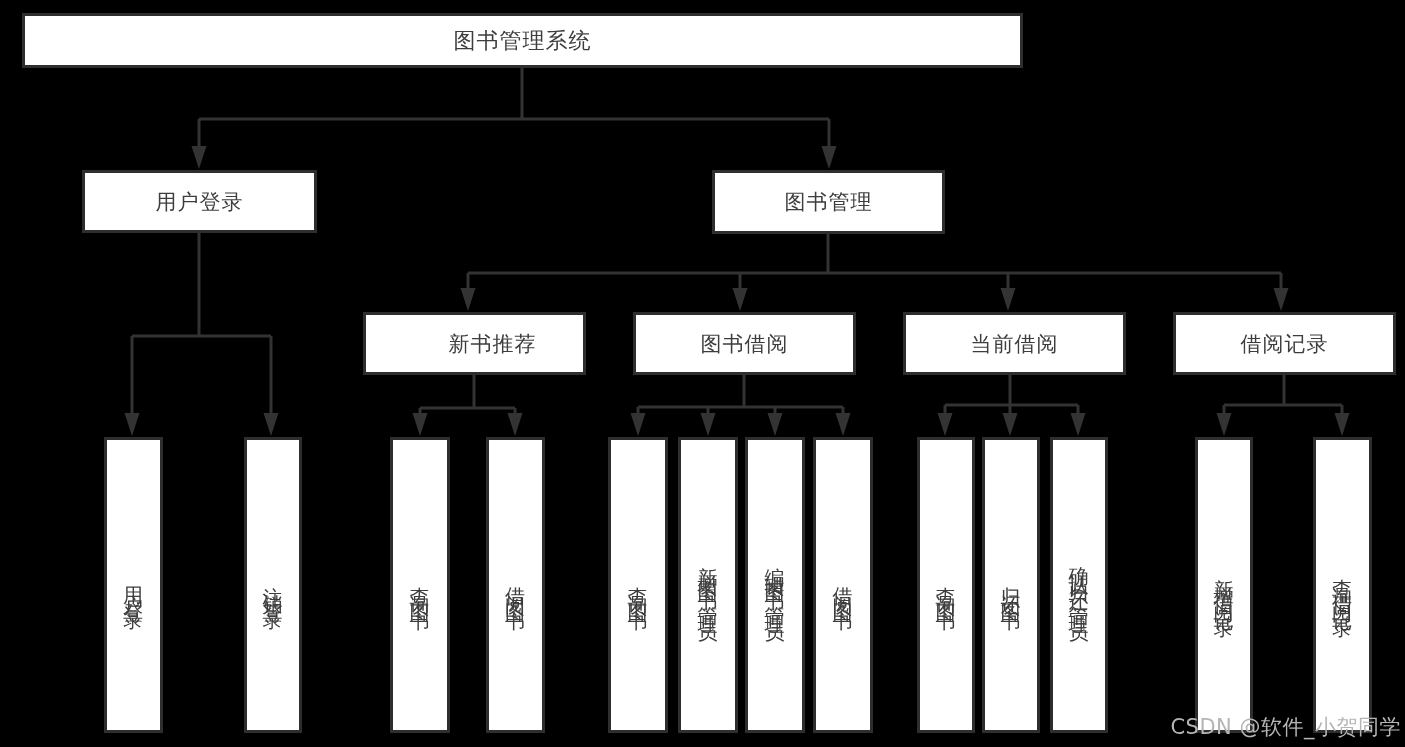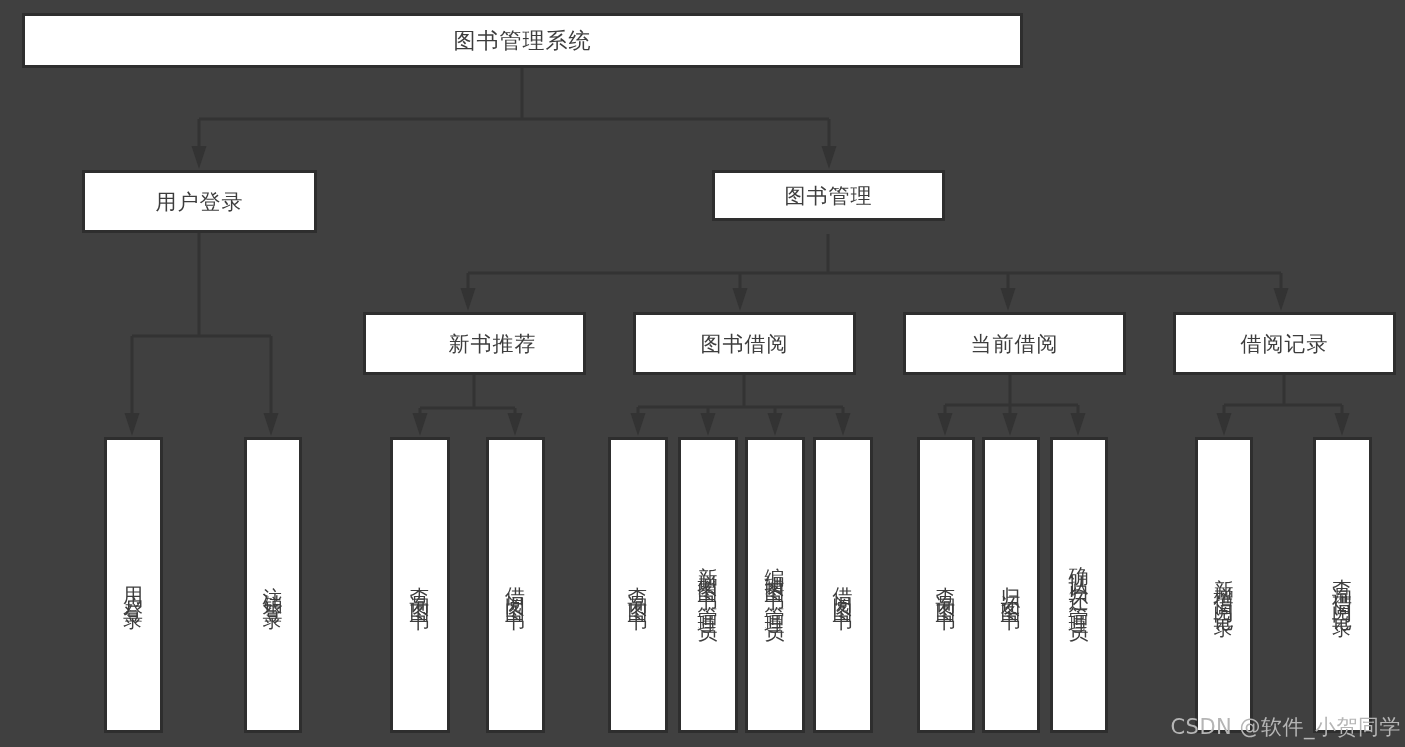--- a/index.html
+++ b/index.html
@@ -1,19 +1,19 @@
 <!DOCTYPE html>
 <html><head>
 <meta charset="utf-8">
 <style>
   html,body { margin:0; padding:0; background:#ffffff; }
   .canvas {
     position:relative;
     width:1405px; height:747px;
-    background:#404040;
+    background:#000000;
     font-family:"DejaVu Sans","Liberation Sans",sans-serif;
     overflow:hidden;
   }
   .box {
     position:absolute;
     box-sizing:border-box;
     border:3px solid #2e2e2e;
     background:#ffffff;
     display:flex;
     align-items:center;
@@ -100,21 +100,21 @@
     </g>
   </svg>
 
   <div class="box hbox root-box" style="left:22px; top:13px; width:1001px; height:55px;">
     <span>图书管理系统</span>
   </div>
 
   <div class="box hbox" style="left:82px; top:170px; width:235px; height:63px;">
     <span>用户登录</span>
   </div>
-  <div class="box hbox" style="left:712px; top:170px; width:233px; height:51px;">
+  <div class="box hbox" style="left:712px; top:170px; width:233px; height:64px;">
     <span>图书管理</span>
   </div>
 
   <div class="box hbox" style="left:363px; top:312px; width:223px; height:63px;padding-left:36px;">
     <span>新书推荐</span>
   </div>
   <div class="box hbox" style="left:633px; top:312px; width:223px; height:63px;">
     <span>图书借阅</span>
   </div>
   <div class="box hbox" style="left:903px; top:312px; width:223px; height:63px;">

